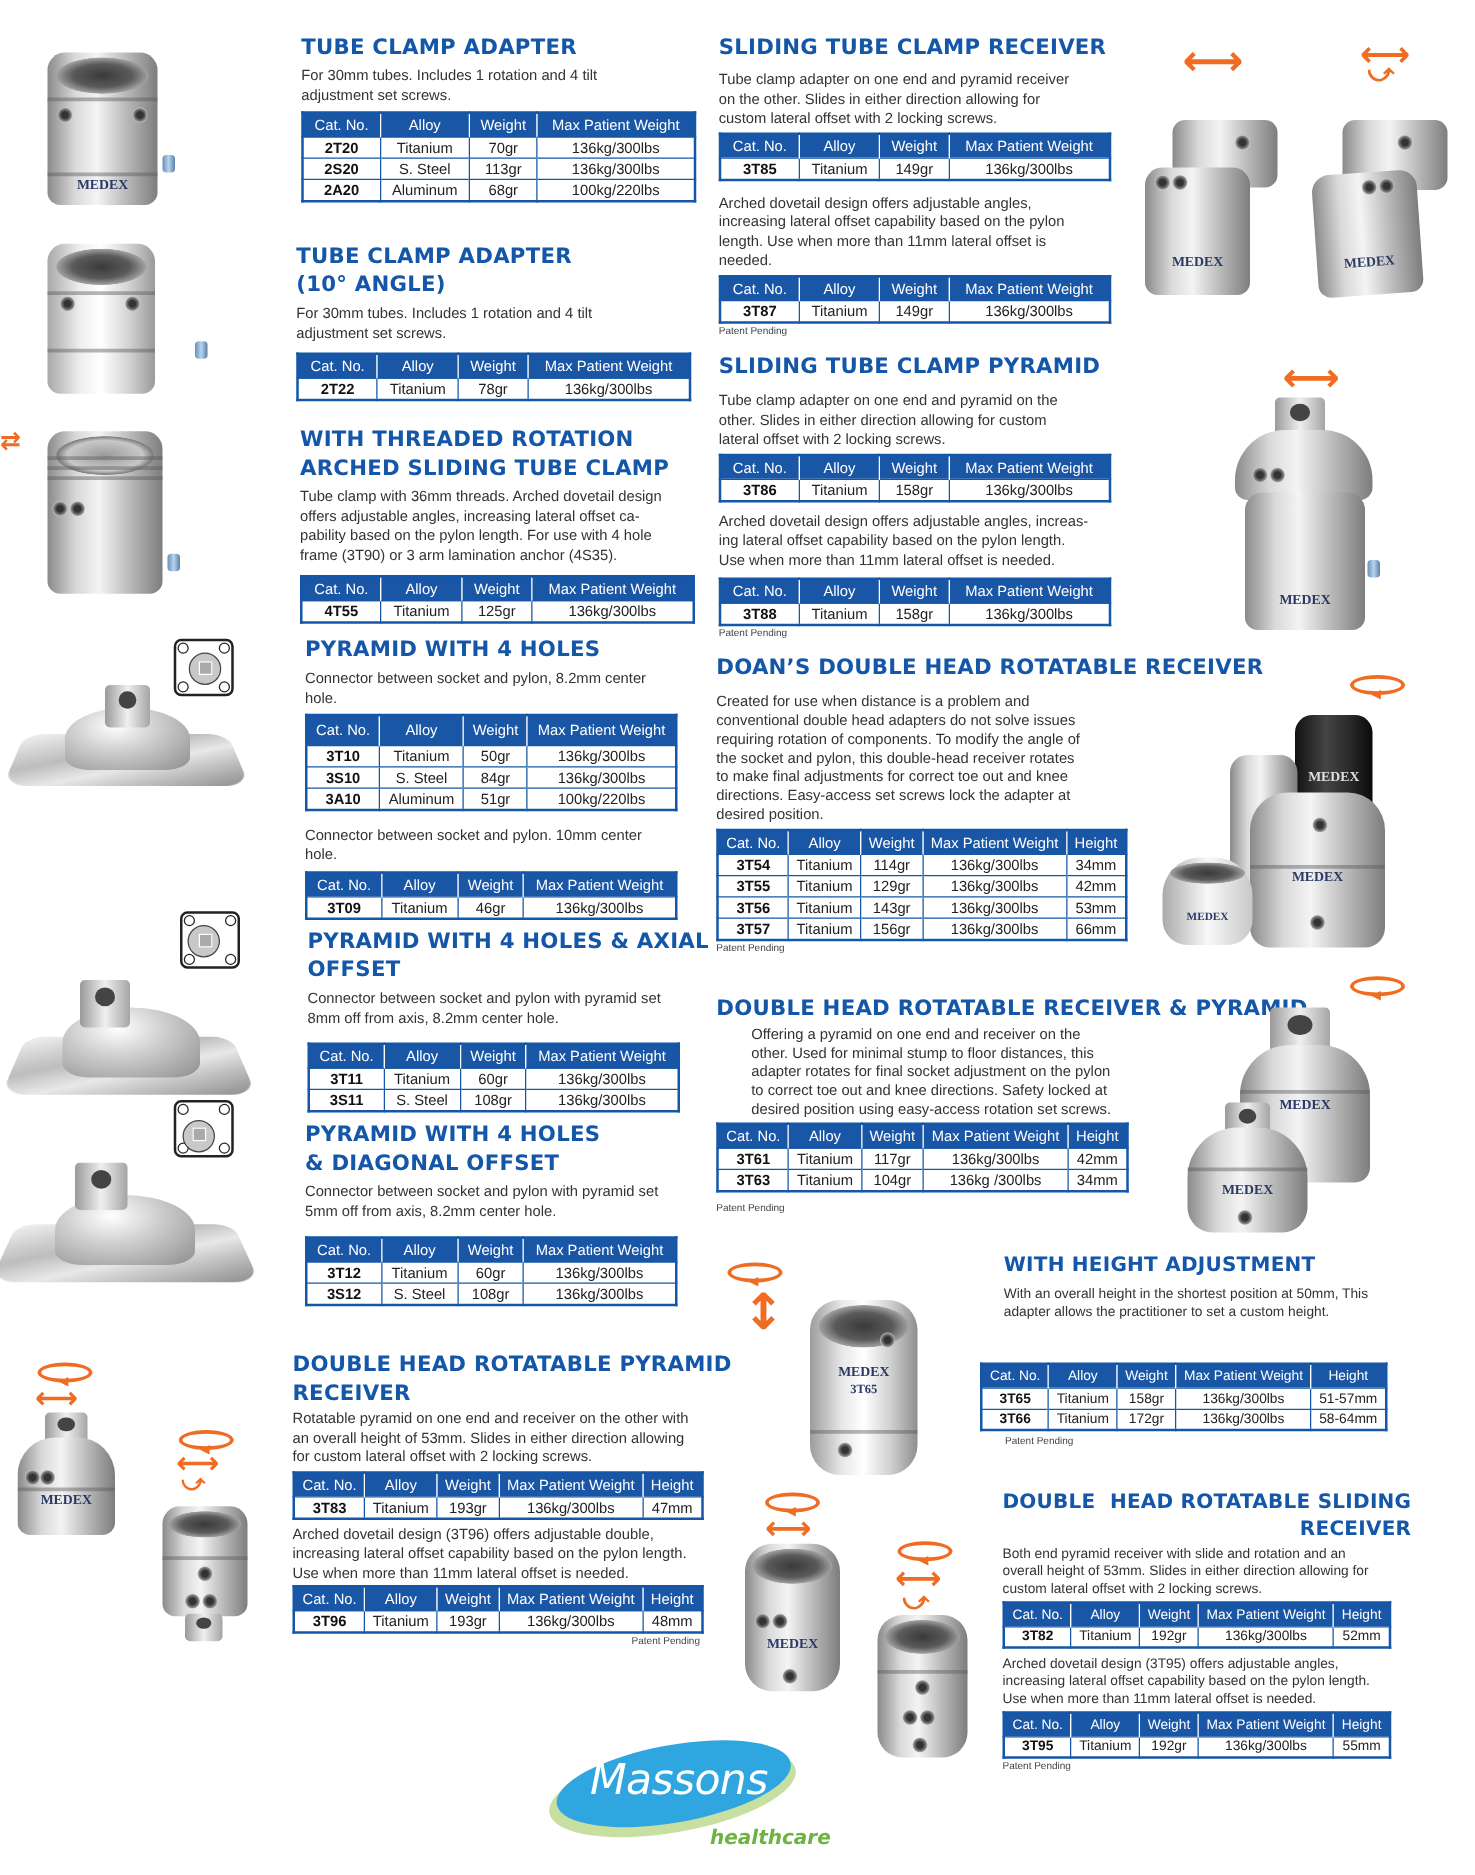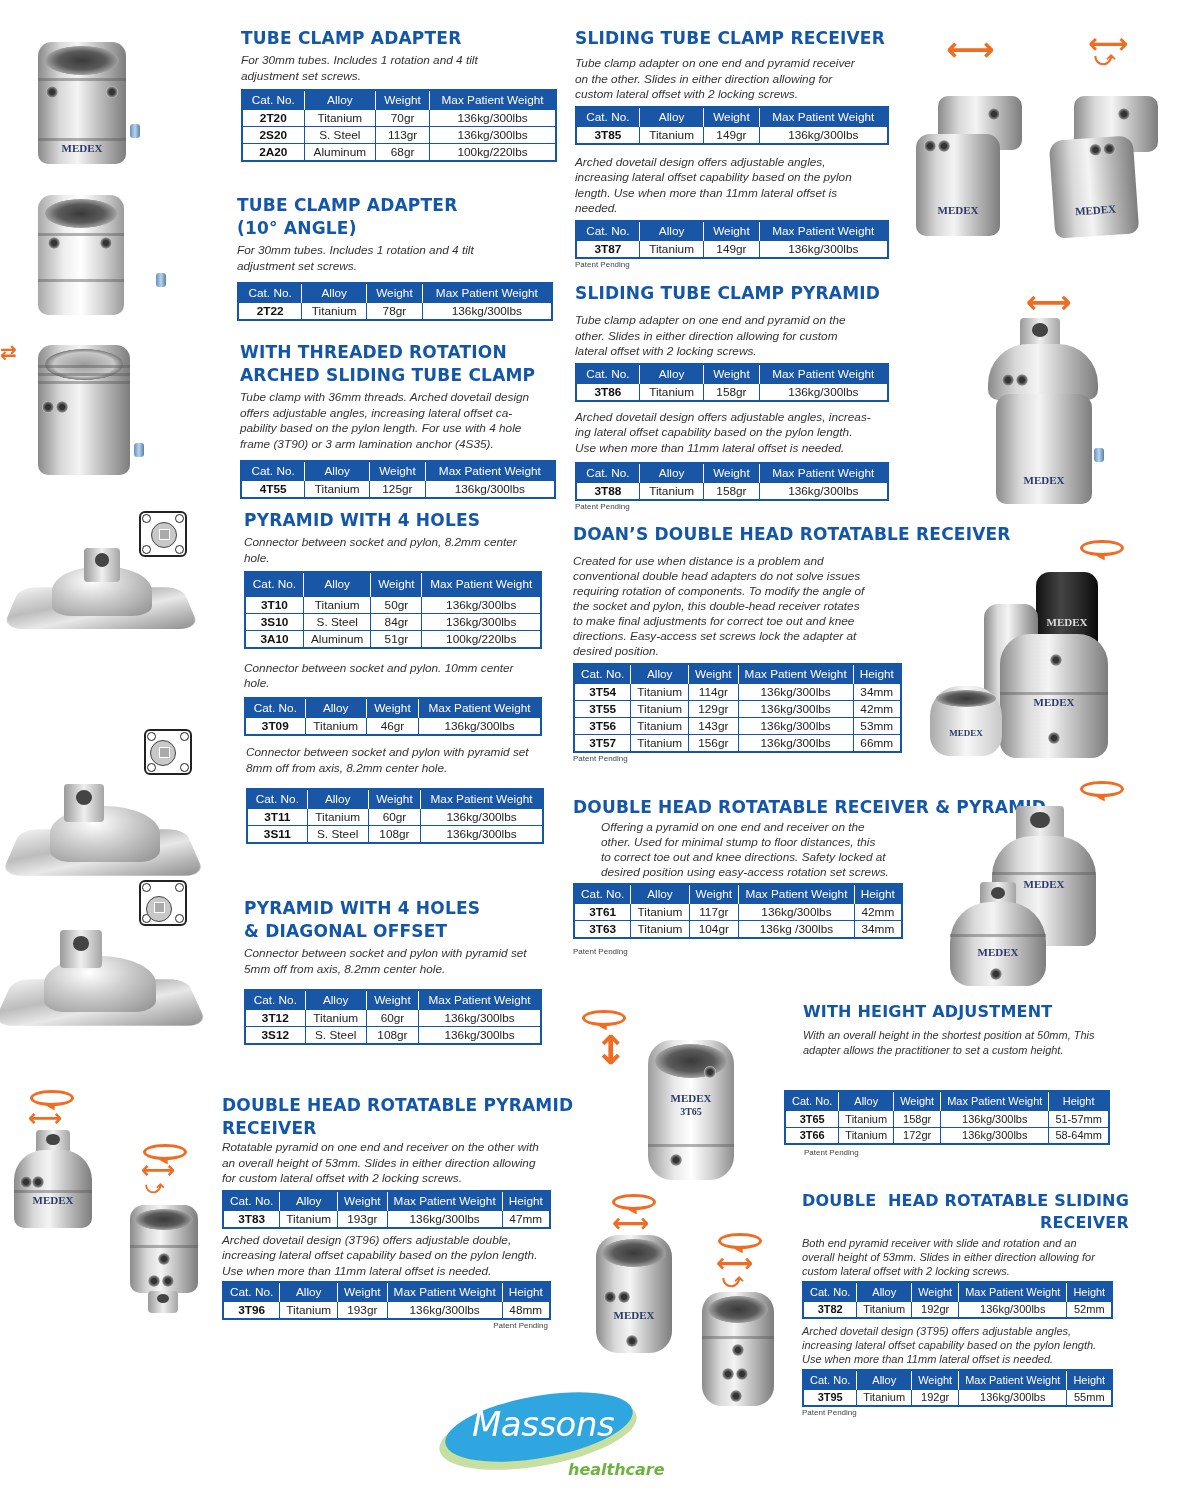--- a/index.html
+++ b/index.html
@@ -7,21 +7,21 @@
   body { position: relative; font-family: "Liberation Sans", sans-serif; color: #2a2a2a; }
 
   .section { position: absolute; }
   .title {
     font-family: "DejaVu Sans", sans-serif;
     font-weight: bold; color: #1457a8; font-size: 17px; line-height: 23px;
     letter-spacing: 0.2px; text-transform: uppercase;
   }
   .title span { display: block; }
   .desc { font-size: 11.8px; line-height: 15.5px; color: #333; margin-top: 3px; }
-  .desc span { display: block; font-style: italic; }
+  .desc span { display: block; }
 
   table.spec {
     border-collapse: collapse; margin-top: 5px;
     border: 2px solid #1457a8; font-size: 11.8px;
   }
   table.spec th {
     background: #1a56a6; color: #fff; font-weight: normal;
     padding: 2px 6px; height: 19px; border-right: 1px solid #ffffff; white-space: nowrap;
   }
   table.spec th:last-child { border-right: none; }
@@ -338,20 +338,24 @@
           <td class="cat">3T09</td>
           <td>Titanium</td>
           <td>46gr</td>
           <td>136kg/300lbs</td>
         </tr>
   </tbody>
     </table>
 </div>
 
 <div class="section" style="left:246px;top:742px;">
+  <div class="title">
+    <span>PYRAMID WITH 4 HOLES &amp; AXIAL</span>
+    <span>OFFSET</span>
+  </div>
   <div class="desc">
     <span>Connector between socket and pylon with pyramid set</span>
     <span>8mm off from axis, 8.2mm center hole.</span>
   </div>
   <table class="spec" style="width:298px;margin-top:12px;">
     <tbody>
         <tr>
           <th>Cat. No.</th>
           <th>Alloy</th>
           <th>Weight</th>
@@ -399,21 +403,21 @@
     <tr>
           <td class="cat">3S12</td>
           <td>S. Steel</td>
           <td>108gr</td>
           <td>136kg/300lbs</td>
         </tr>
   </tbody>
     </table>
 </div>
 
-<div class="section" style="left:222px;top:1081px;margin-top:13px;">
+<div class="section" style="left:234px;top:1081px;">
   <div class="title">
     <span>DOUBLE HEAD ROTATABLE PYRAMID</span>
     <span>RECEIVER</span>
   </div>
   <div class="desc" style="margin-top:0;">
     <span>Rotatable pyramid on one end and receiver on the other with</span>
     <span>an overall height of 53mm. Slides in either direction allowing</span>
     <span>for custom lateral offset with 2 locking screws.</span>
   </div>
   <table class="spec" style="width:326px;margin-top:3px;">
@@ -614,20 +618,21 @@
   <div class="patent">Patent Pending</div>
 </div>
 
 <div class="section" style="left:573px;top:796px;">
   <div class="title">
     <span>DOUBLE HEAD ROTATABLE RECEIVER &amp; PYRAMID</span>
   </div>
   <div class="desc" style="margin-top:1px;line-height:15px;margin-left:28px;">
     <span>Offering a pyramid on one end and receiver on the</span>
     <span>other. Used for minimal stump to floor distances, this</span>
+    <span>adapter rotates for final socket adjustment on the pylon</span>
     <span>to correct toe out and knee directions. Safety locked at</span>
     <span>desired position using easy-access rotation set screws.</span>
   </div>
   <table class="spec" style="width:330px;margin-top:3px;">
     <tbody>
         <tr>
           <th>Cat. No.</th>
           <th>Alloy</th>
           <th>Weight</th>
           <th>Max Patient Weight</th>

